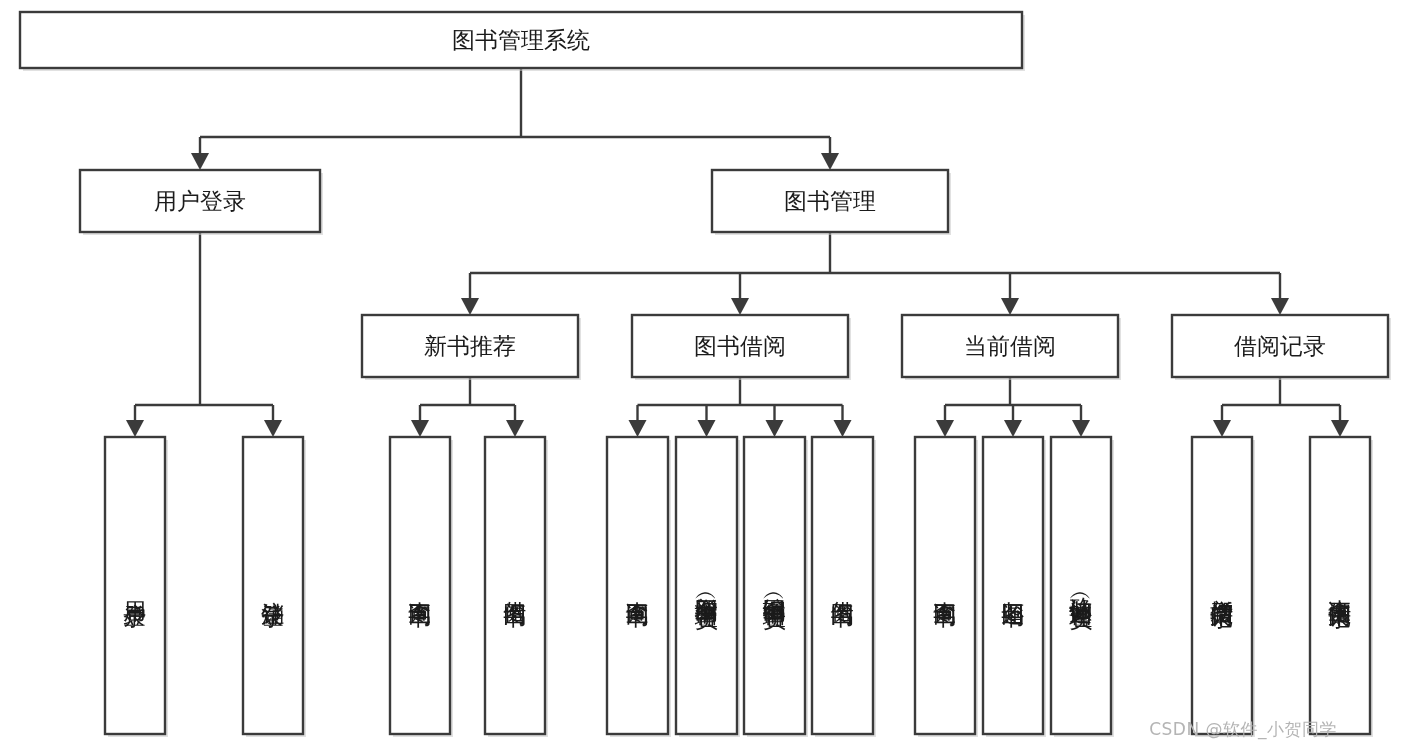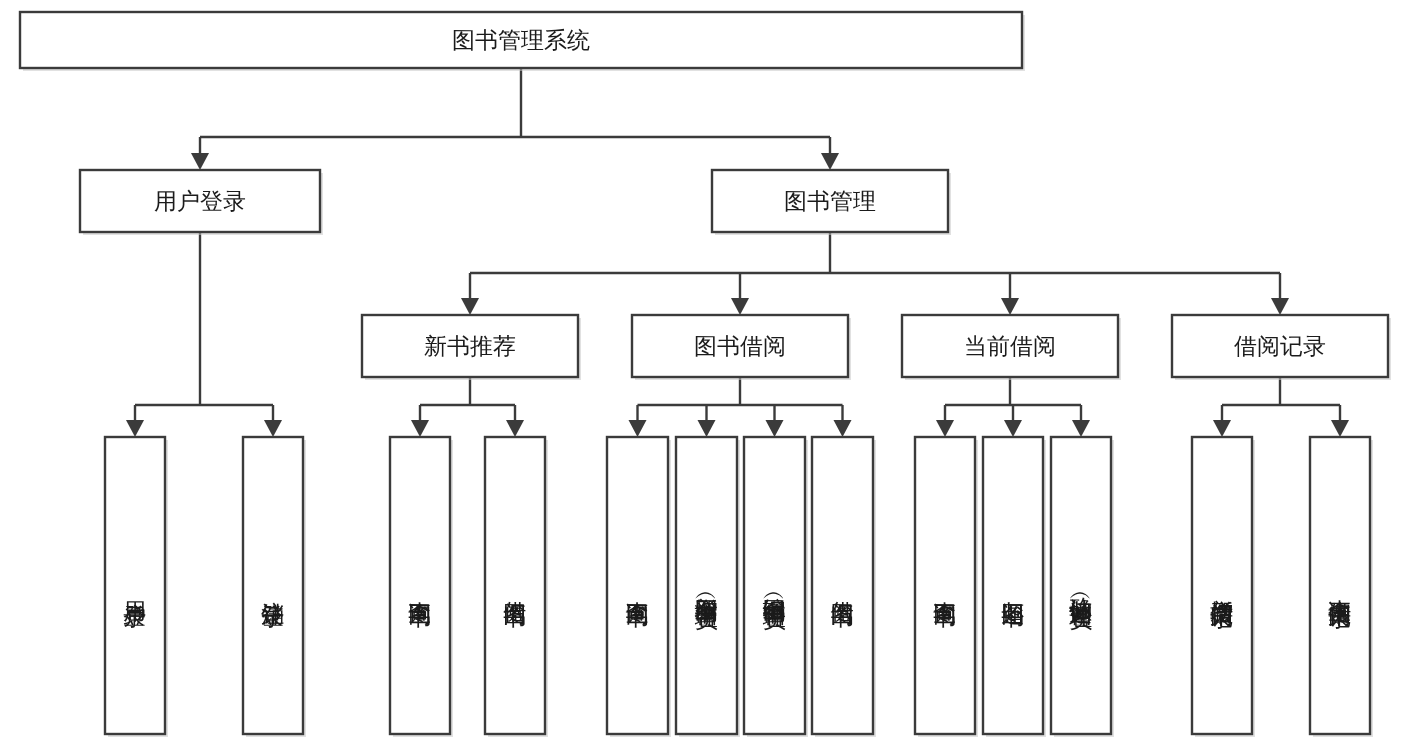--- a/index.html
+++ b/index.html
@@ -279,13 +279,14 @@
         </g>
         <g>
           <rect class="node-shadow" x="1313" y="440" width="60" height="297"></rect>
           <rect class="node-box" x="1310" y="437" width="60" height="297"></rect>
           <foreignObject x="1310" y="437" width="60" height="297"><div xmlns="http://www.w3.org/1999/xhtml" class="vert-text-holder">
               <div class="vert-text">查询借阅记录</div>
             </div></foreignObject>
         </g>
       </g>
   </svg>
+  <div class="watermark">CSDN @软件_小贺同学</div>
 </div>
 
 </body></html>

